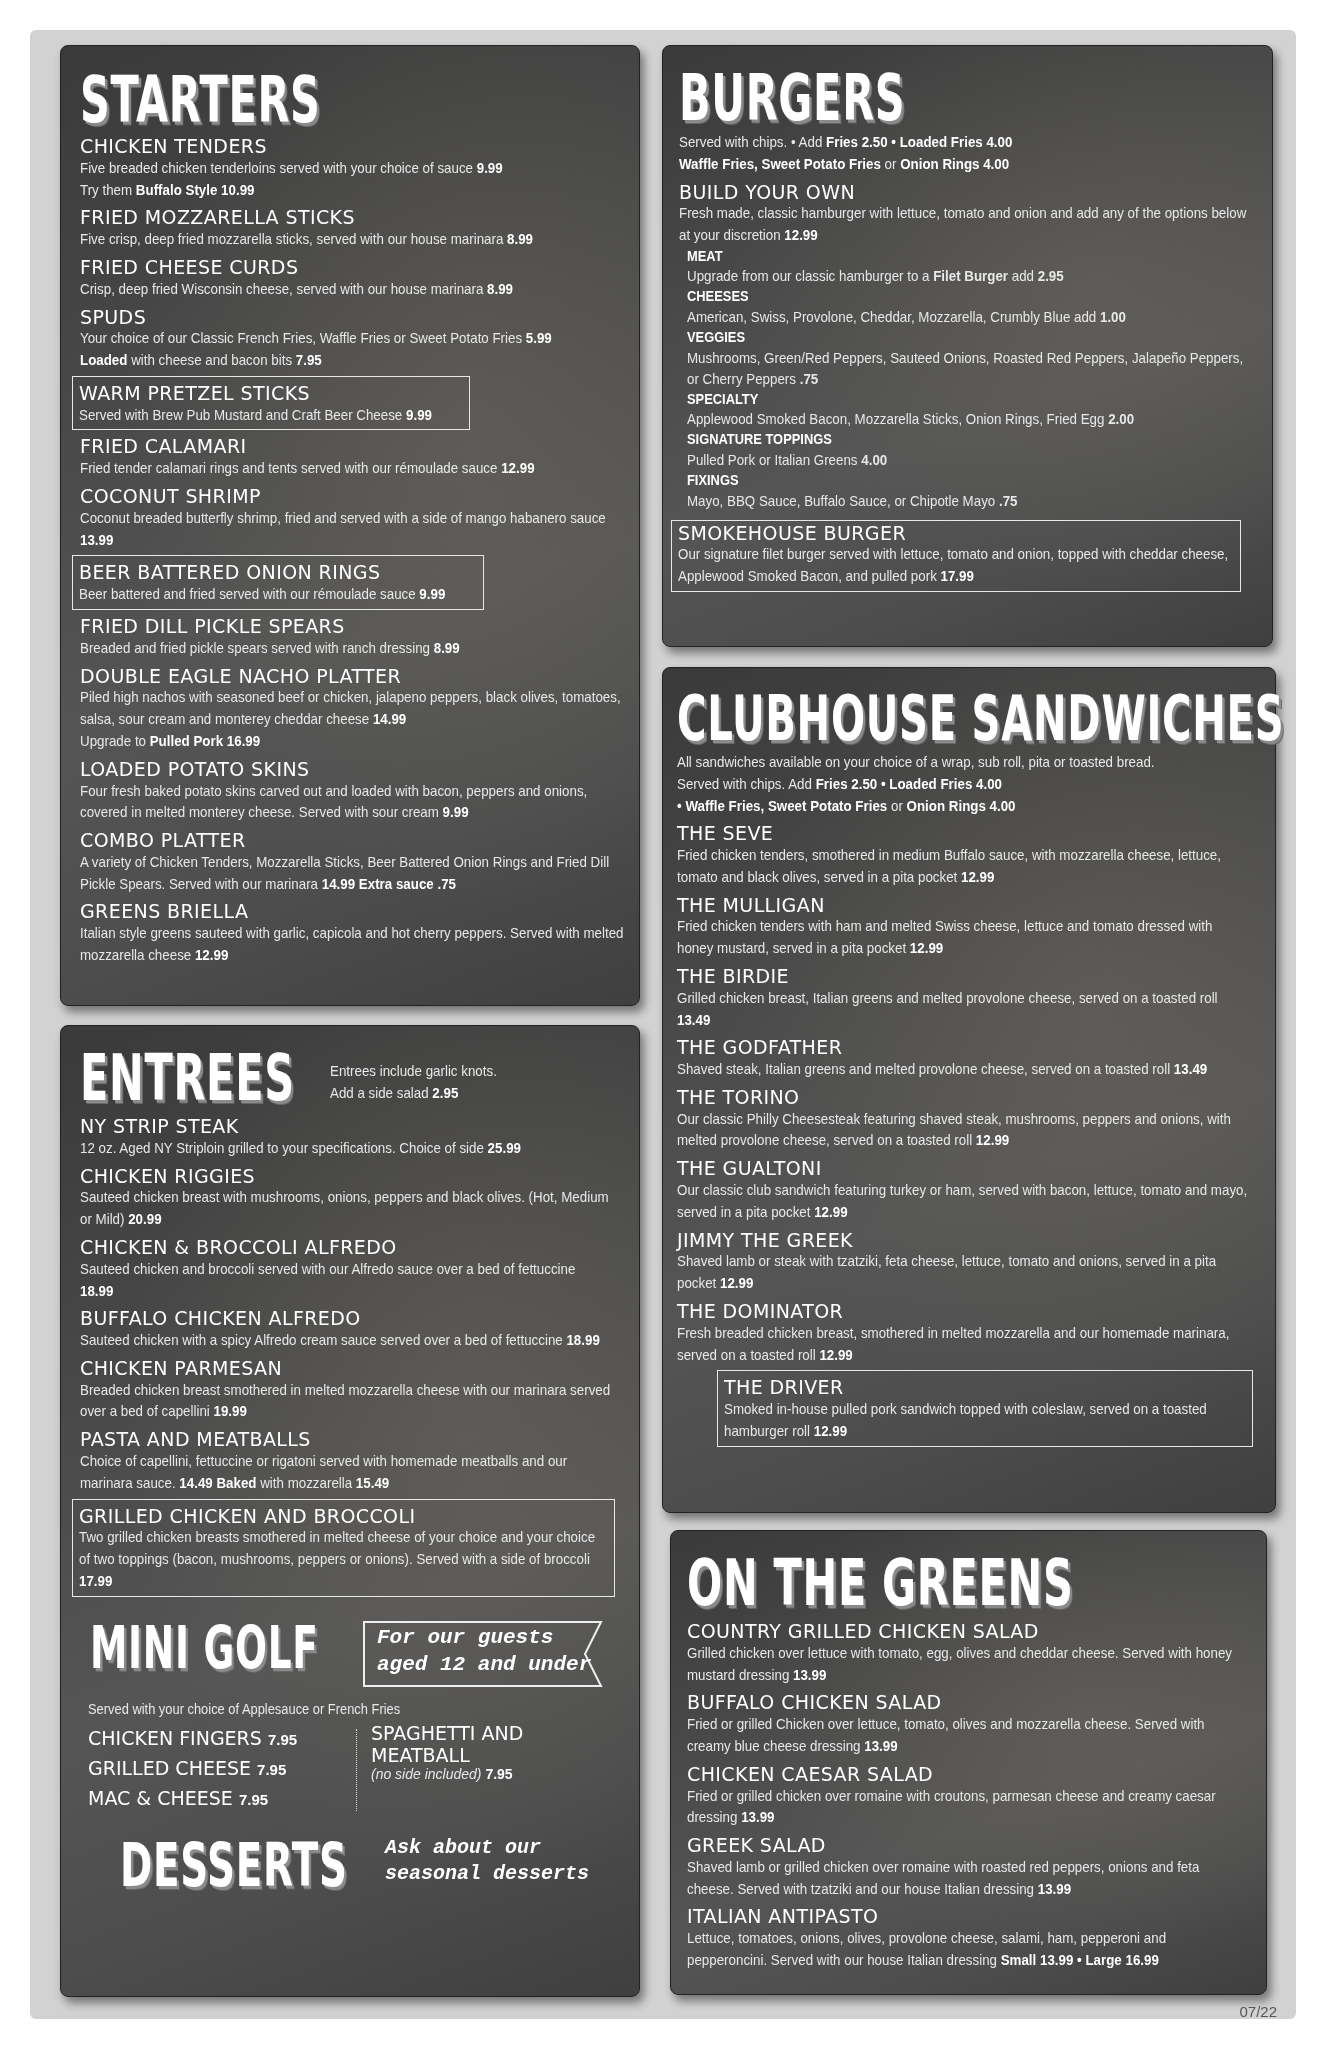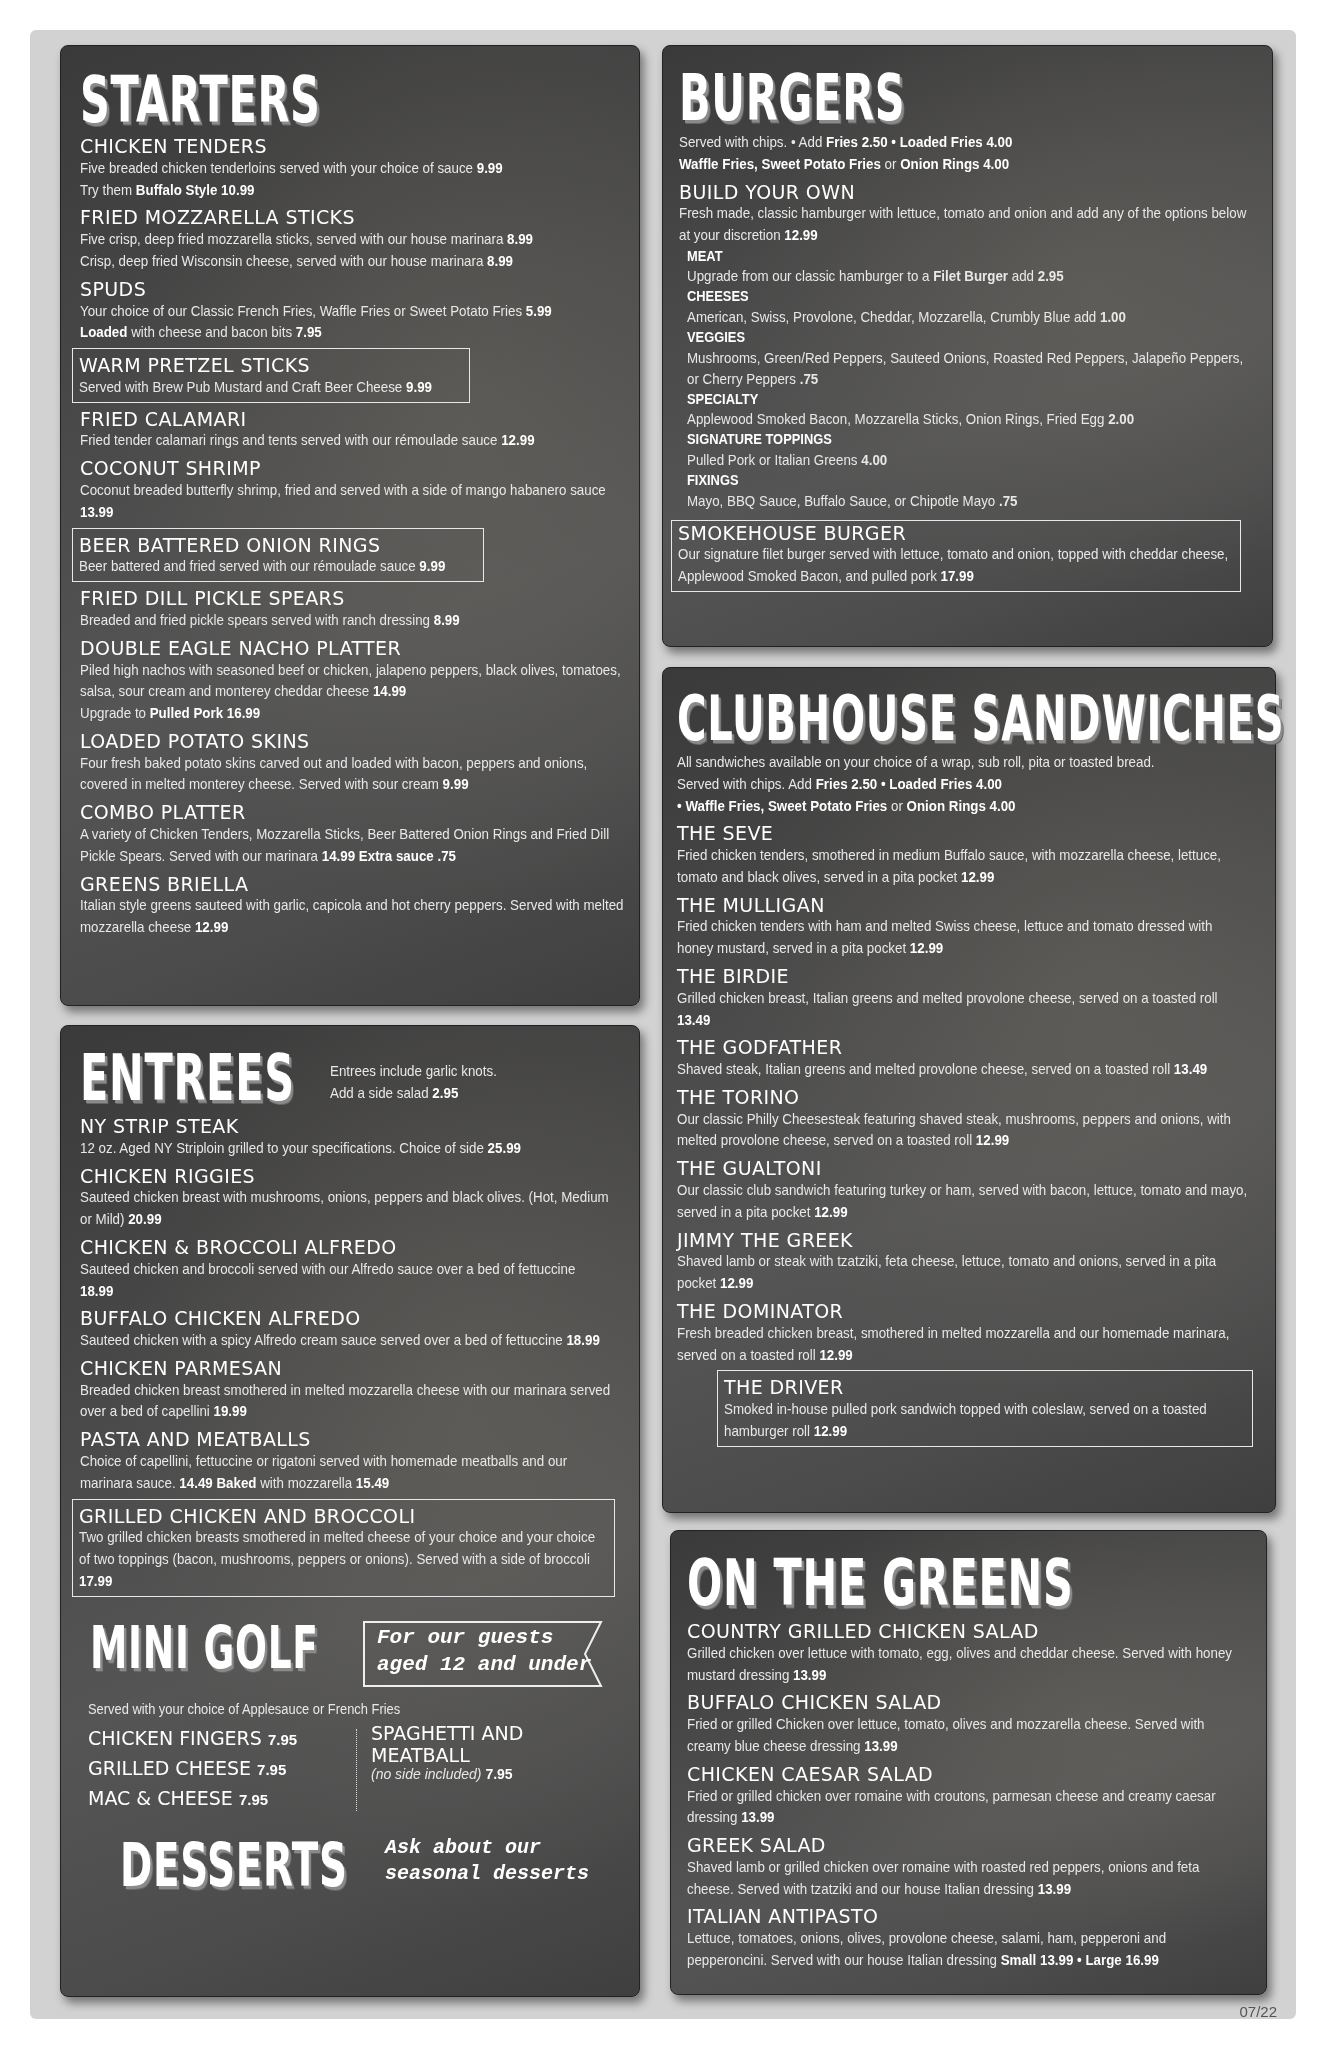--- a/index.html
+++ b/index.html
@@ -64,20 +64,21 @@
       <div class="">
         <div class="item-name">CHICKEN TENDERS</div>
         <div class="item-desc"><span>Five breaded chicken tenderloins served with your choice of sauce</span> <b>9.99</b></div>
         <div class="item-desc"><span>Try them</span> <b>Buffalo Style 10.99</b></div>
       </div>
       <div class="">
         <div class="item-name">FRIED MOZZARELLA STICKS</div>
         <div class="item-desc"><span>Five crisp, deep fried mozzarella sticks, served with our house marinara</span> <b>8.99</b></div>
       </div>
       <div class="">
+        <div class="item-name">FRIED CHEESE CURDS</div>
         <div class="item-desc"><span>Crisp, deep fried Wisconsin cheese, served with our house marinara</span> <b>8.99</b></div>
       </div>
       <div class="">
         <div class="item-name">SPUDS</div>
         <div class="item-desc"><span>Your choice of our Classic French Fries, Waffle Fries or Sweet Potato Fries</span> <b>5.99</b></div>
         <div class="item-desc"><b>Loaded</b> <span>with cheese and bacon bits</span> <b>7.95</b></div>
       </div>
       <div class="boxed" style="width: fit-content;">
         <div class="item-name">WARM PRETZEL STICKS</div>
         <div class="item-desc"><span>Served with Brew Pub Mustard and Craft Beer Cheese</span> <b>9.99</b></div>

